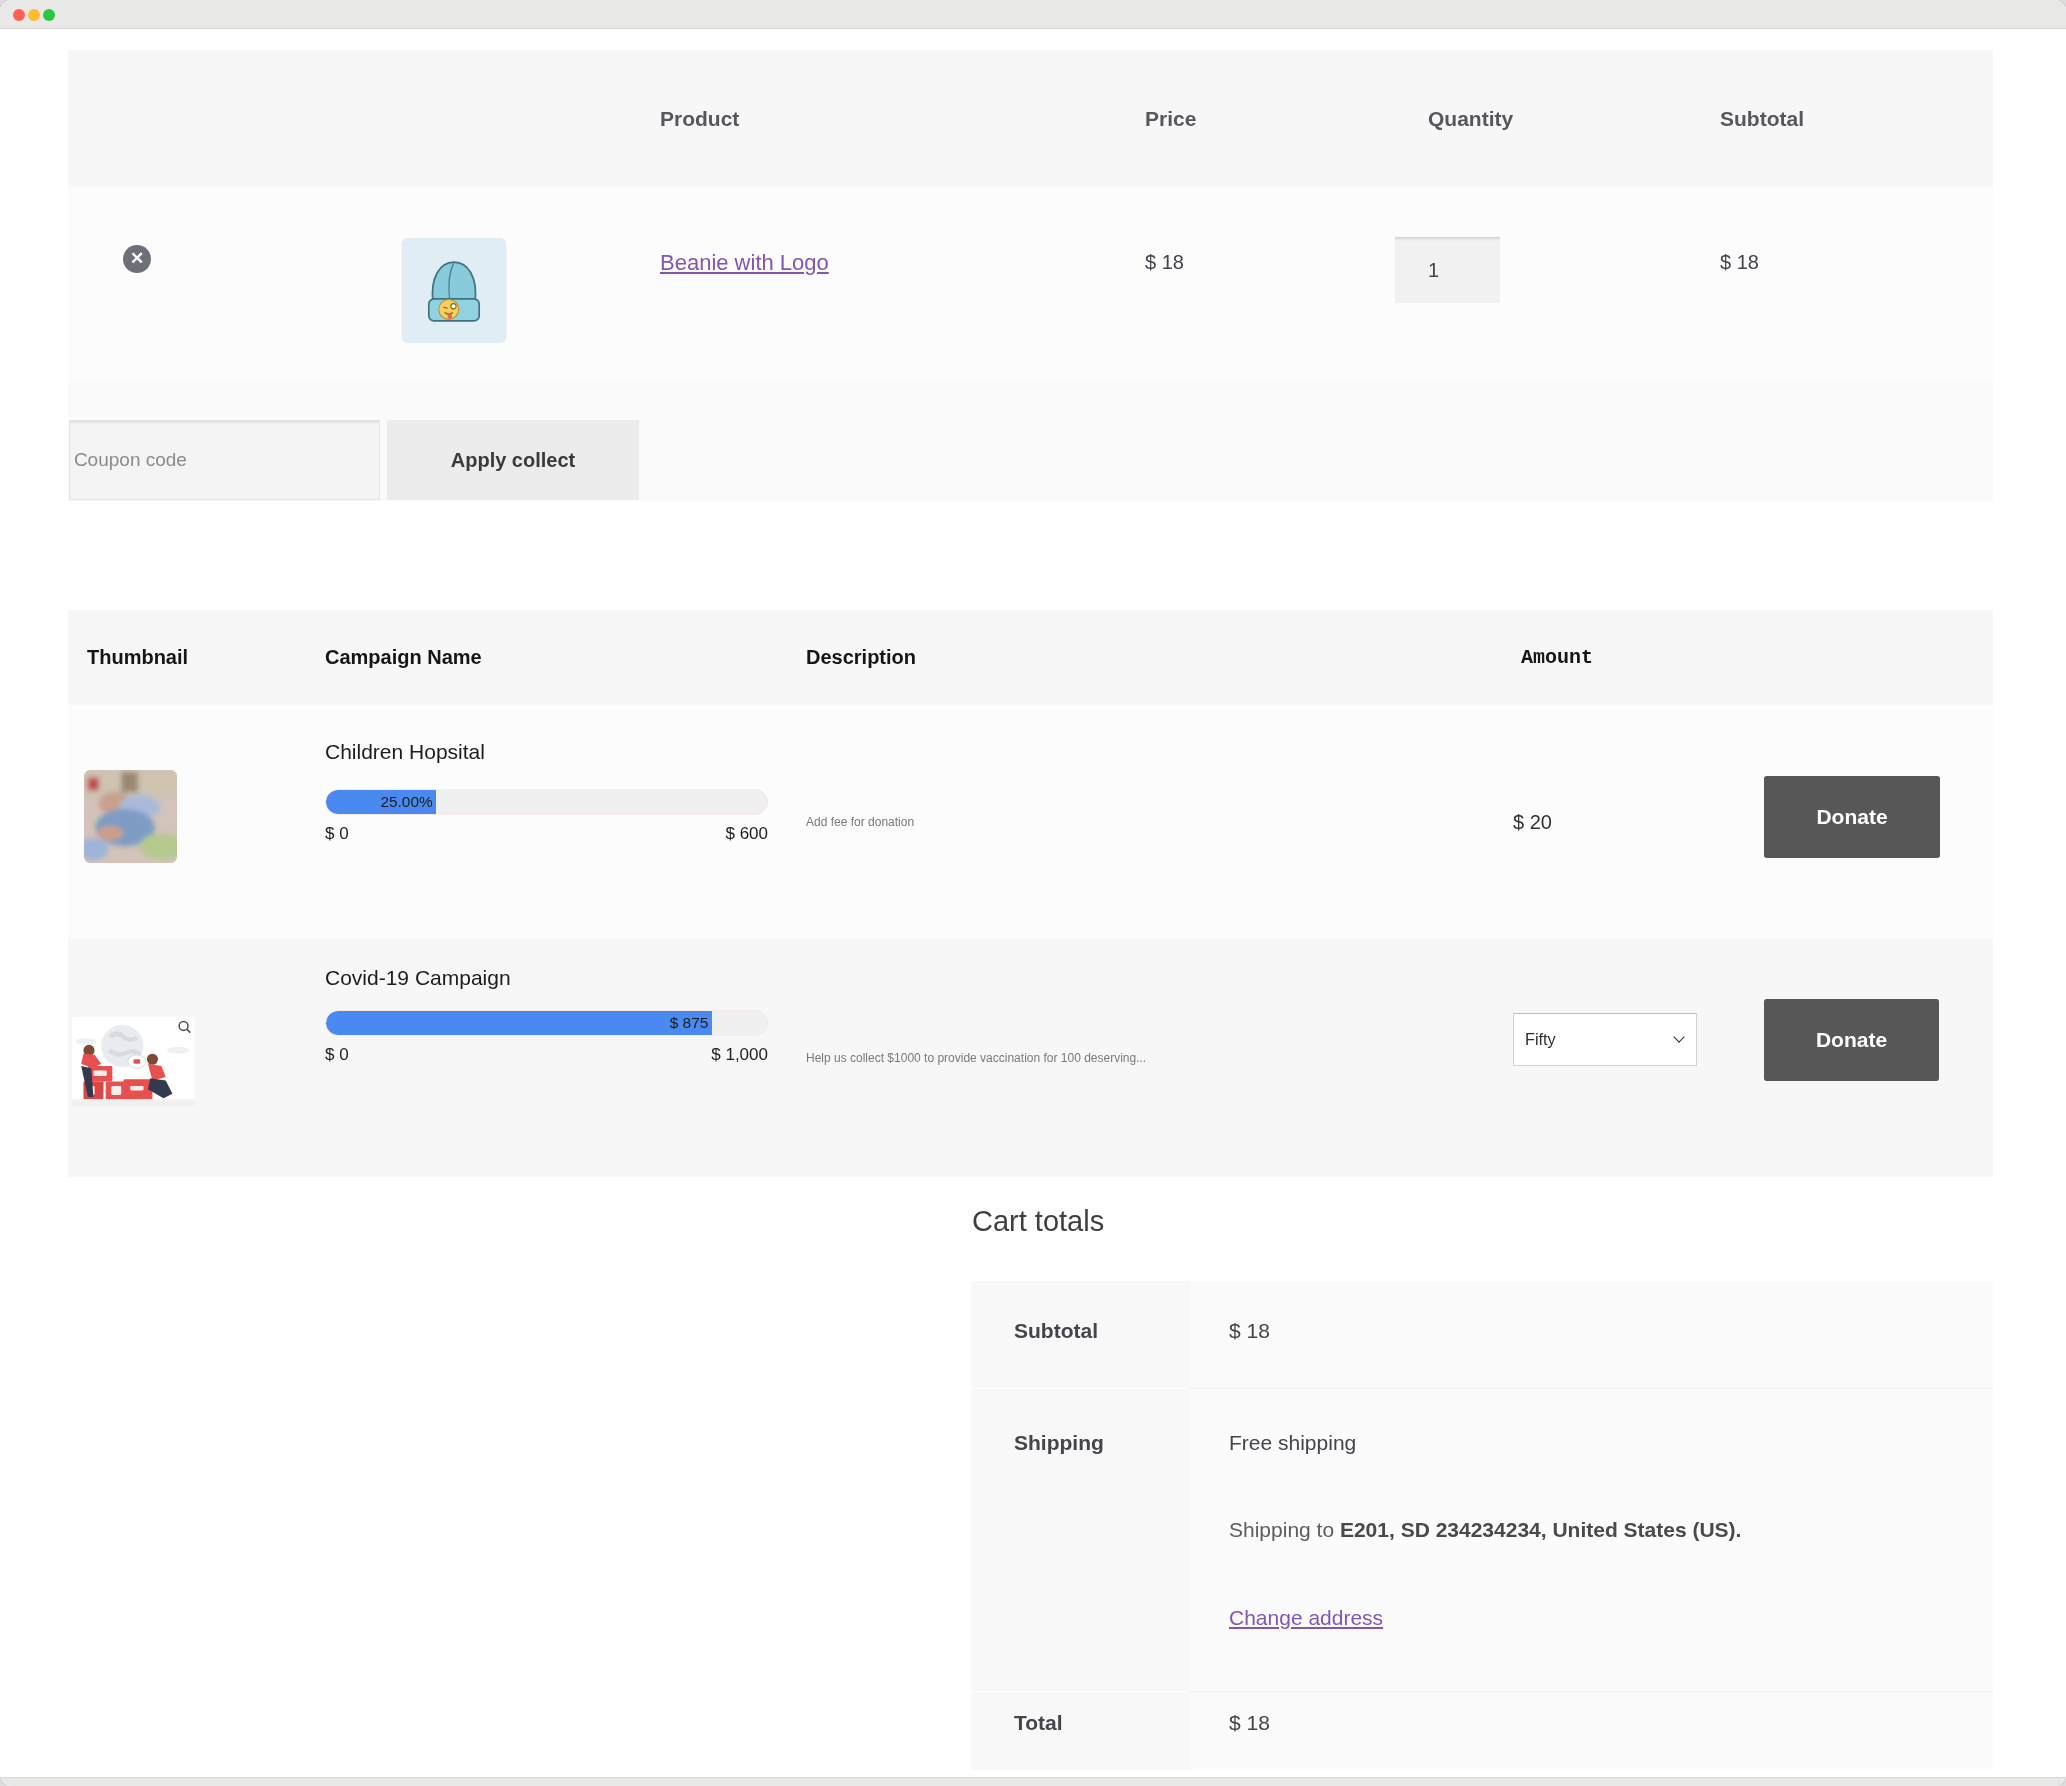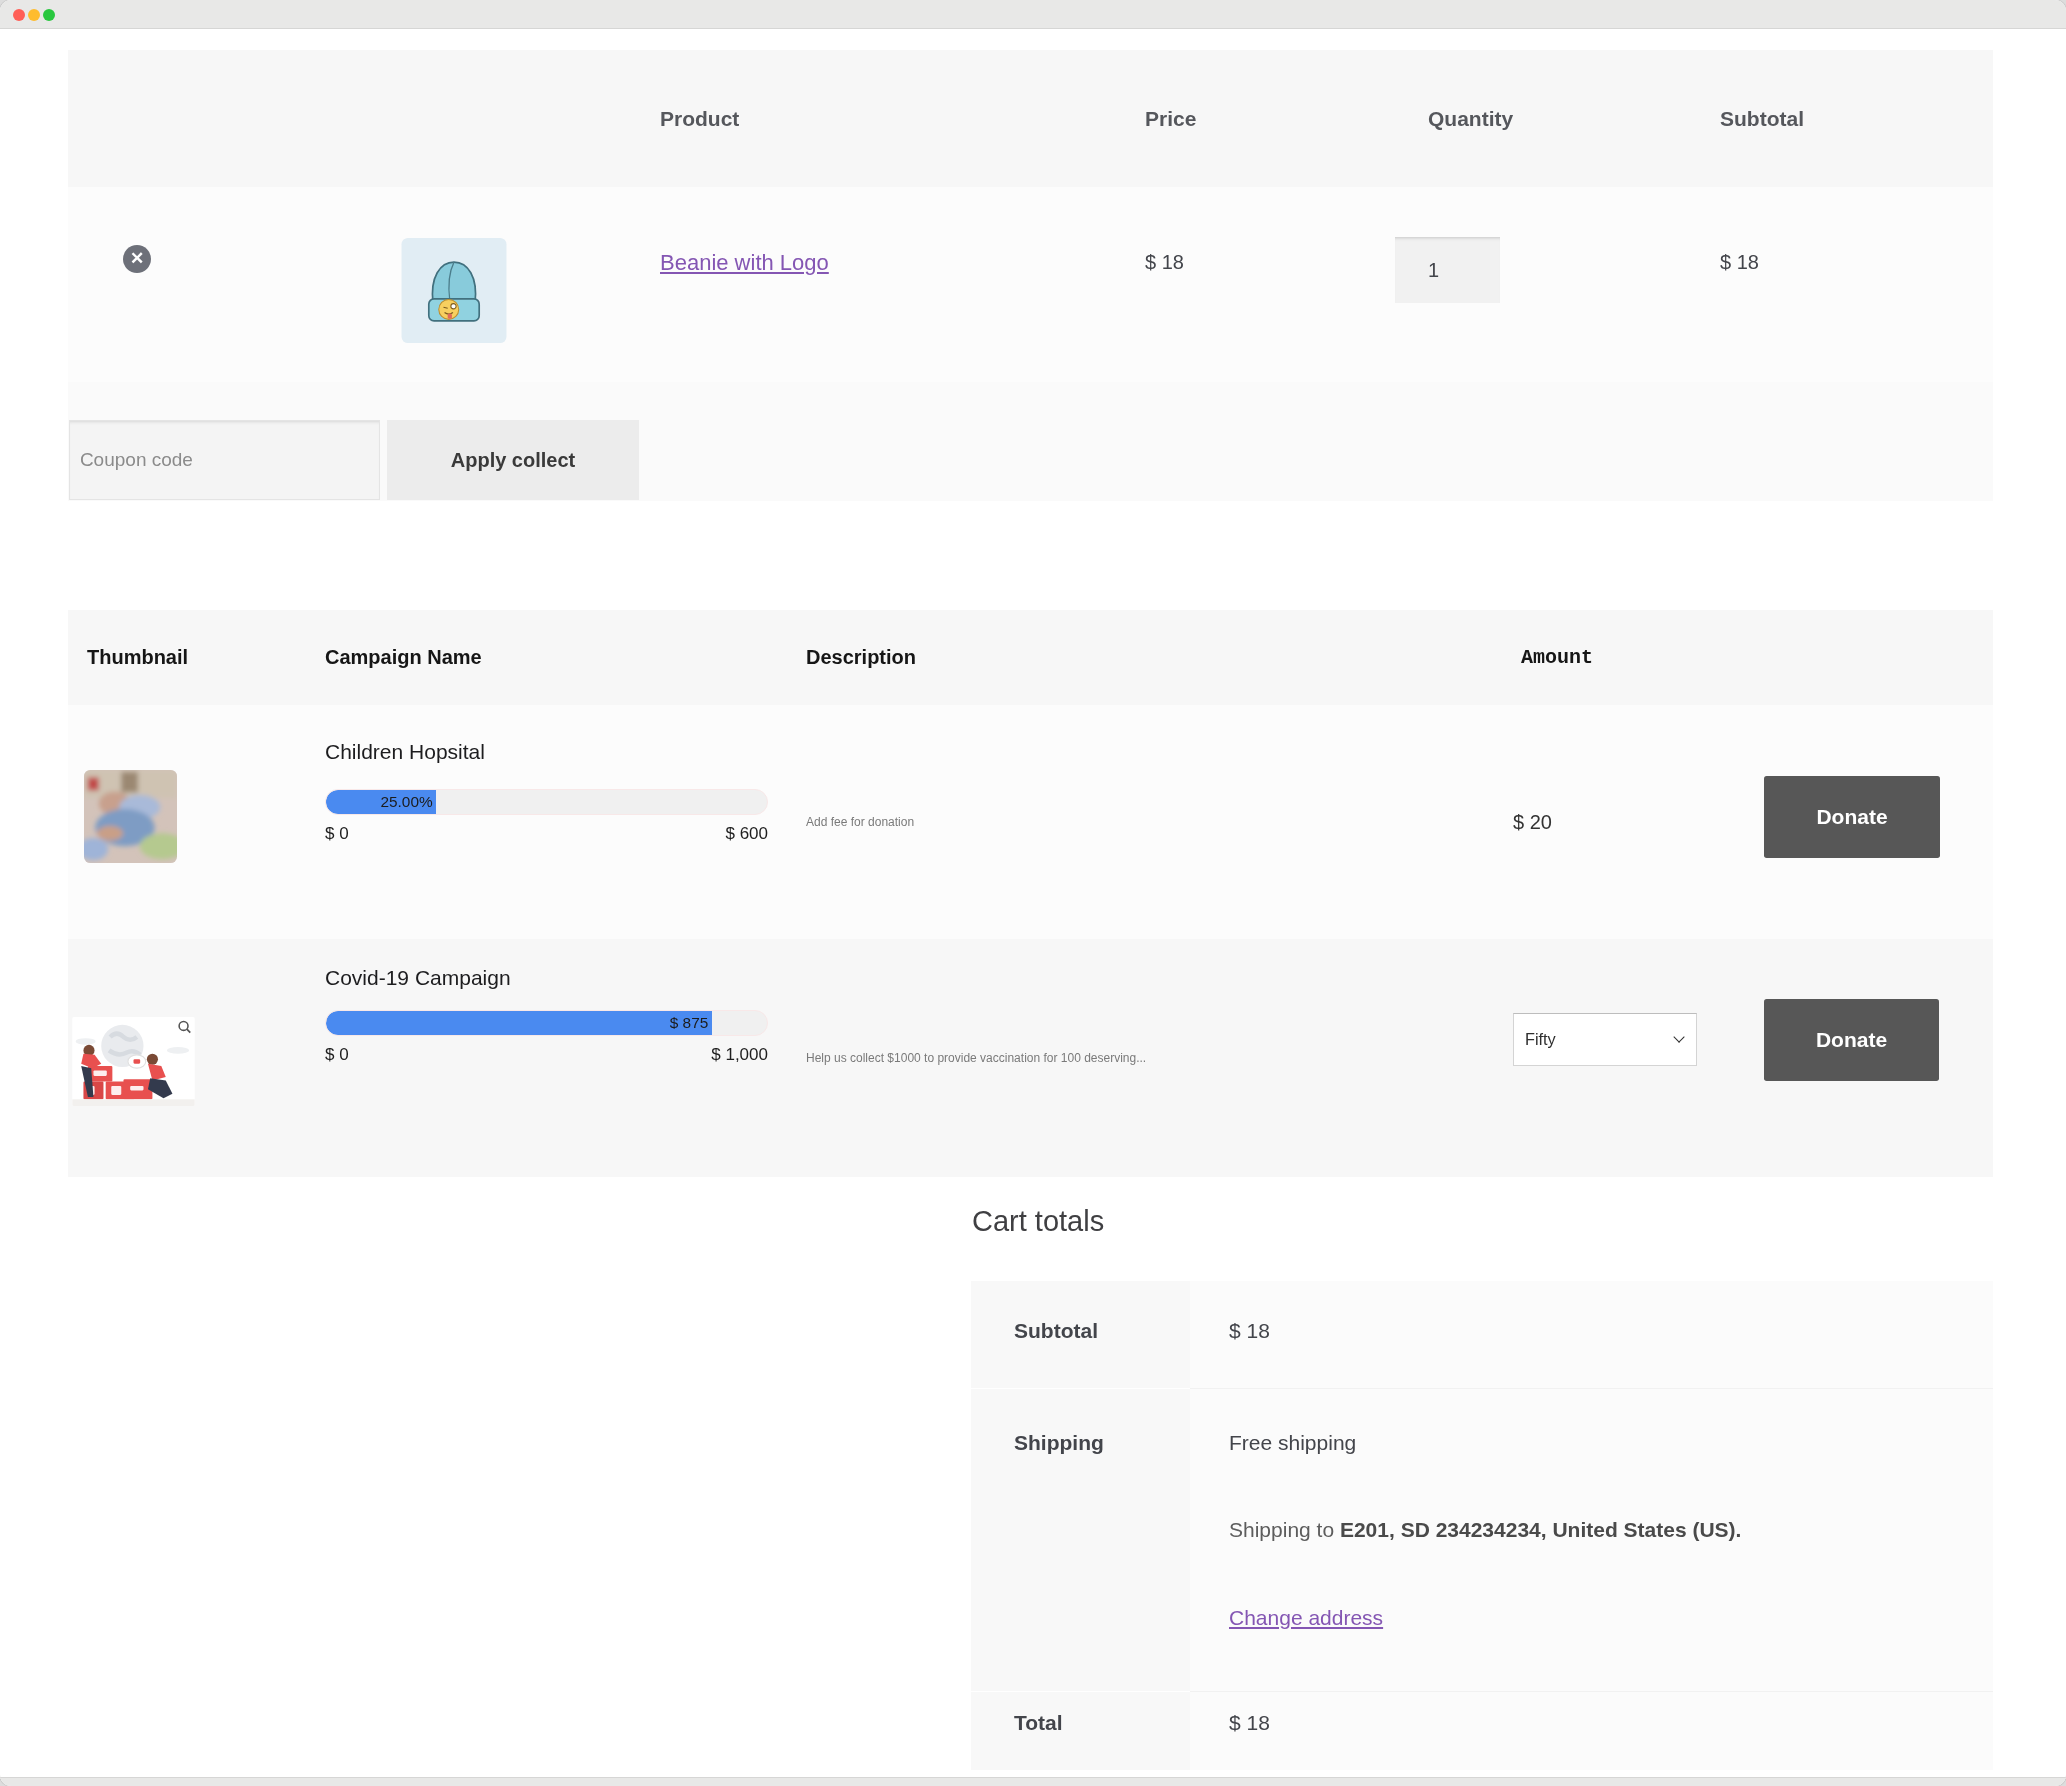--- a/index.html
+++ b/index.html
@@ -23,21 +23,21 @@
 
   .cart-row { position:relative; height:195px; background:#fcfcfc; }
   .remove-btn { position:absolute; left:55px; top:58px; width:28px; height:28px; border-radius:50%; background:#6d7079; color:#fff; font-size:17px; font-weight:bold; text-align:center; line-height:28px; cursor:pointer; }
   .prod-thumb { position:absolute; left:333px; top:51px; width:106px; height:105px; border-radius:5.4px; overflow:hidden; cursor:pointer; }
   .prod-link { position:absolute; left:592px; top:63px; font-size:22px; color:#8456b3; text-decoration:underline; cursor:pointer; }
   .cell-price { position:absolute; left:1077px; top:64px; font-size:20px; color:#43454b; }
   .qty-input { position:absolute; left:1327px; top:50px; width:105px; height:66px; border:none; background:#f1f1f1; box-shadow:inset 0 3.6px 3.6px -2.7px rgba(0,0,0,0.18); font-size:20px; color:#43454b; padding-left:33px; font-family:"Liberation Sans",sans-serif; }
   .cell-subtotal { position:absolute; left:1652px; top:64px; font-size:20px; color:#43454b; }
 
   .coupon-row { position:relative; height:119px; background:#fafafa; }
-  .coupon-input { position:absolute; left:0.9px; top:38px; width:311px; height:80px; background:#f4f4f4; border:0.9px solid #e4e4e4; box-shadow:inset 0 3.6px 3.6px -2.7px rgba(0,0,0,0.12); font-size:19px; color:#43454b; padding-left:10px; font-family:"Liberation Sans",sans-serif; }
+  .coupon-input { position:absolute; left:0.9px; top:38px; width:311px; height:80px; background:#f4f4f4; border:0.9px solid #e4e4e4; box-shadow:inset 0 3.6px 3.6px -2.7px rgba(0,0,0,0.12); font-size:19px; color:#43454b; padding-left:4px; font-family:"Liberation Sans",sans-serif; }
   .coupon-input::placeholder { color:#8b8b8b; }
   .btn-flat { border:none; background:#ececec; font-size:20px; font-weight:bold; color:#3a3a3a; cursor:pointer; font-family:"Liberation Sans",sans-serif; }
   .apply-btn { position:absolute; left:319px; top:38px; width:252px; height:80px; }
   .update-btn { position:absolute; left:1714px; top:38px; width:211px; height:80px; color:#9b9b9b; }
 
   
   .campaign-table { position:absolute; left:68px; top:610px; width:1925px; }
   .camp-header { position:relative; height:95px; background:#f7f7f7; }
   .camp-header .th { position:absolute; height:95px; line-height:95px; font-size:20px; font-weight:bold; color:#161616; }
   .th-thumb { left:19px; } .th-name { left:257px; } .th-desc { left:738px; } .th-amount { left:1453px;font-family:Liberation Mono, monospace; }

